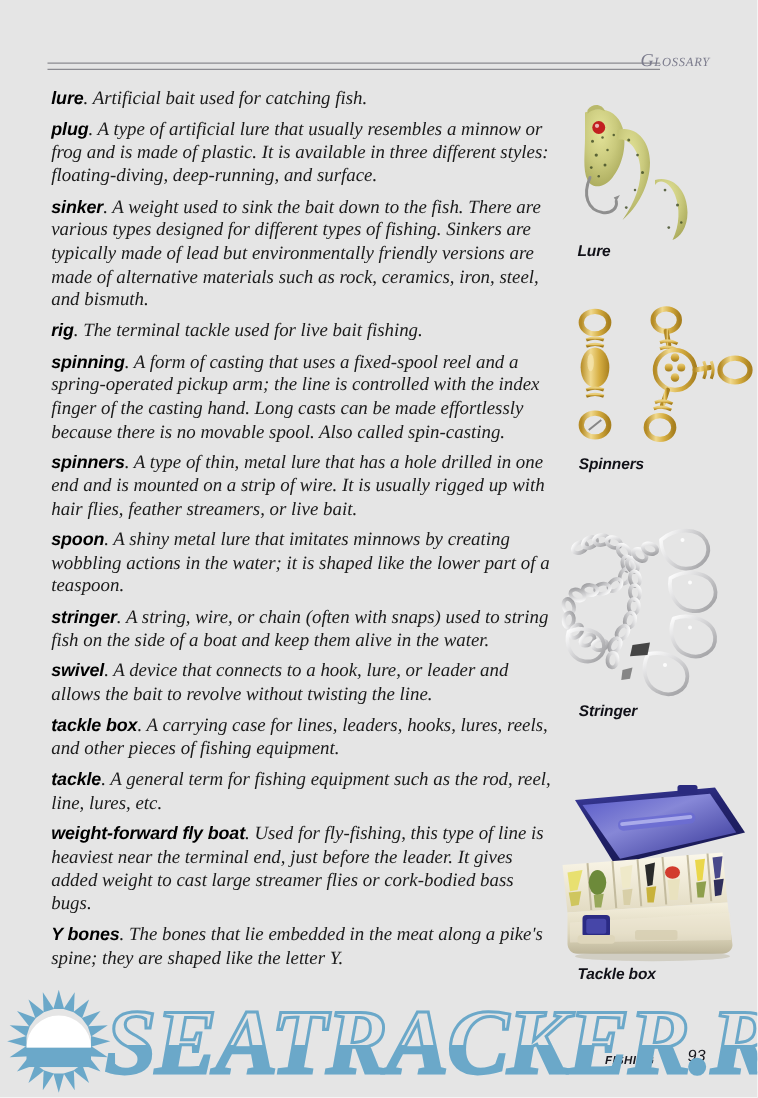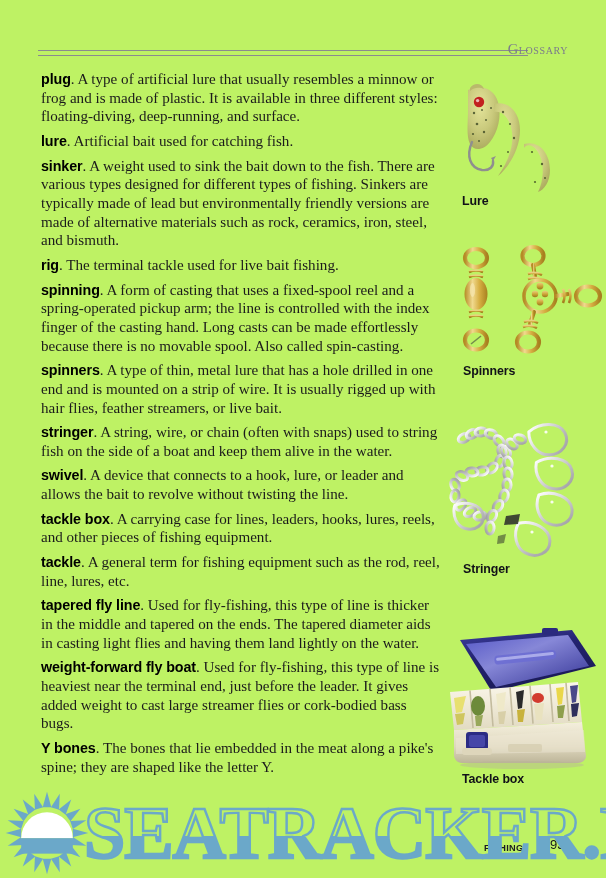--- a/index.html
+++ b/index.html
@@ -12,21 +12,22 @@
     height: 878px;
     position: relative;
     overflow: hidden;
     font-family: "Liberation Serif", serif;
   }
 
   
   .page {
     position: absolute;
     inset: 0;
-    background: #bef264;
+    background: #e5e5e5;
+    font-style: italic;
   }
 
   
   .runhead {
     position: absolute;
     left: 38px;
     top: 46px;
     width: 530px;
     height: 22px;
   }
@@ -173,64 +174,64 @@
   <div class="runhead">
     <div class="rule"></div>
     <div class="label">
       <span>Glossary</span>
     </div>
   </div>
 
   <div class="textcol">
 
     <p class="entry">
+      <span class="term">lure</span><span>. Artificial bait used for catching fish.</span>
+    </p>
+
+    <p class="entry">
       <span class="term">plug</span><span>. A type of artificial lure that usually resembles a minnow or frog and is made of plastic. It is available in three different styles: floating-diving, deep-running, and surface.</span>
     </p>
 
-    <p class="entry">
-      <span class="term">lure</span><span>. Artificial bait used for catching fish.</span>
-    </p>
-
 
     <p class="entry">
       <span class="term">sinker</span><span>. A weight used to sink the bait down to the fish. There are various types designed for different types of fishing. Sinkers are typically made of lead but environmentally friendly versions are made of alternative materials such as rock, ceramics, iron, steel, and bismuth.</span>
     </p>
 
     <p class="entry">
       <span class="term">rig</span><span>. The terminal tackle used for live bait fishing.</span>
     </p>
 
     <p class="entry">
       <span class="term">spinning</span><span>. A form of casting that uses a fixed-spool reel and a spring-operated pickup arm; the line is controlled with the index finger of the casting hand. Long casts can be made effortlessly because there is no movable spool. Also called spin-casting.</span>
     </p>
 
     <p class="entry">
       <span class="term">spinners</span><span>. A type of thin, metal lure that has a hole drilled in one end and is mounted on a strip of wire. It is usually rigged up with hair flies, feather streamers, or live bait.</span>
     </p>
 
+    <p class="entry">
+      <span class="term">spoon</span><span>. A shiny metal lure that imitates minnows by creating wobbling actions in the water; it is shaped like the lower part of a teaspoon.</span>
+    </p>
 
     <p class="entry">
       <span class="term">stringer</span><span>. A string, wire, or chain (often with snaps) used to string fish on the side of a boat and keep them alive in the water.</span>
     </p>
 
     <p class="entry">
       <span class="term">swivel</span><span>. A device that connects to a hook, lure, or leader and allows the bait to revolve without twisting the line.</span>
     </p>
 
     <p class="entry">
       <span class="term">tackle box</span><span>. A carrying case for lines, leaders, hooks, lures, reels, and other pieces of fishing equipment.</span>
     </p>
 
     <p class="entry">
       <span class="term">tackle</span><span>. A general term for fishing equipment such as the rod, reel, line, lures, etc.</span>
     </p>
 
-    <p class="entry">
-      <span class="term">tapered fly line</span><span>. Used for fly-fishing, this type of line is thicker in the middle and tapered on the ends. The tapered diameter aids in casting light flies and having them land lightly on the water.</span>
-    </p>
 
     <p class="entry">
       <span class="term">weight-forward fly boat</span><span>. Used for fly-fishing, this type of line is heaviest near the terminal end, just before the leader. It gives added weight to cast large streamer flies or cork-bodied bass bugs.</span>
     </p>
 
     <p class="entry">
       <span class="term">Y bones</span><span>. The bones that lie embedded in the meat along a pike's spine; they are shaped like the letter Y.</span>
     </p>
 
   </div>

